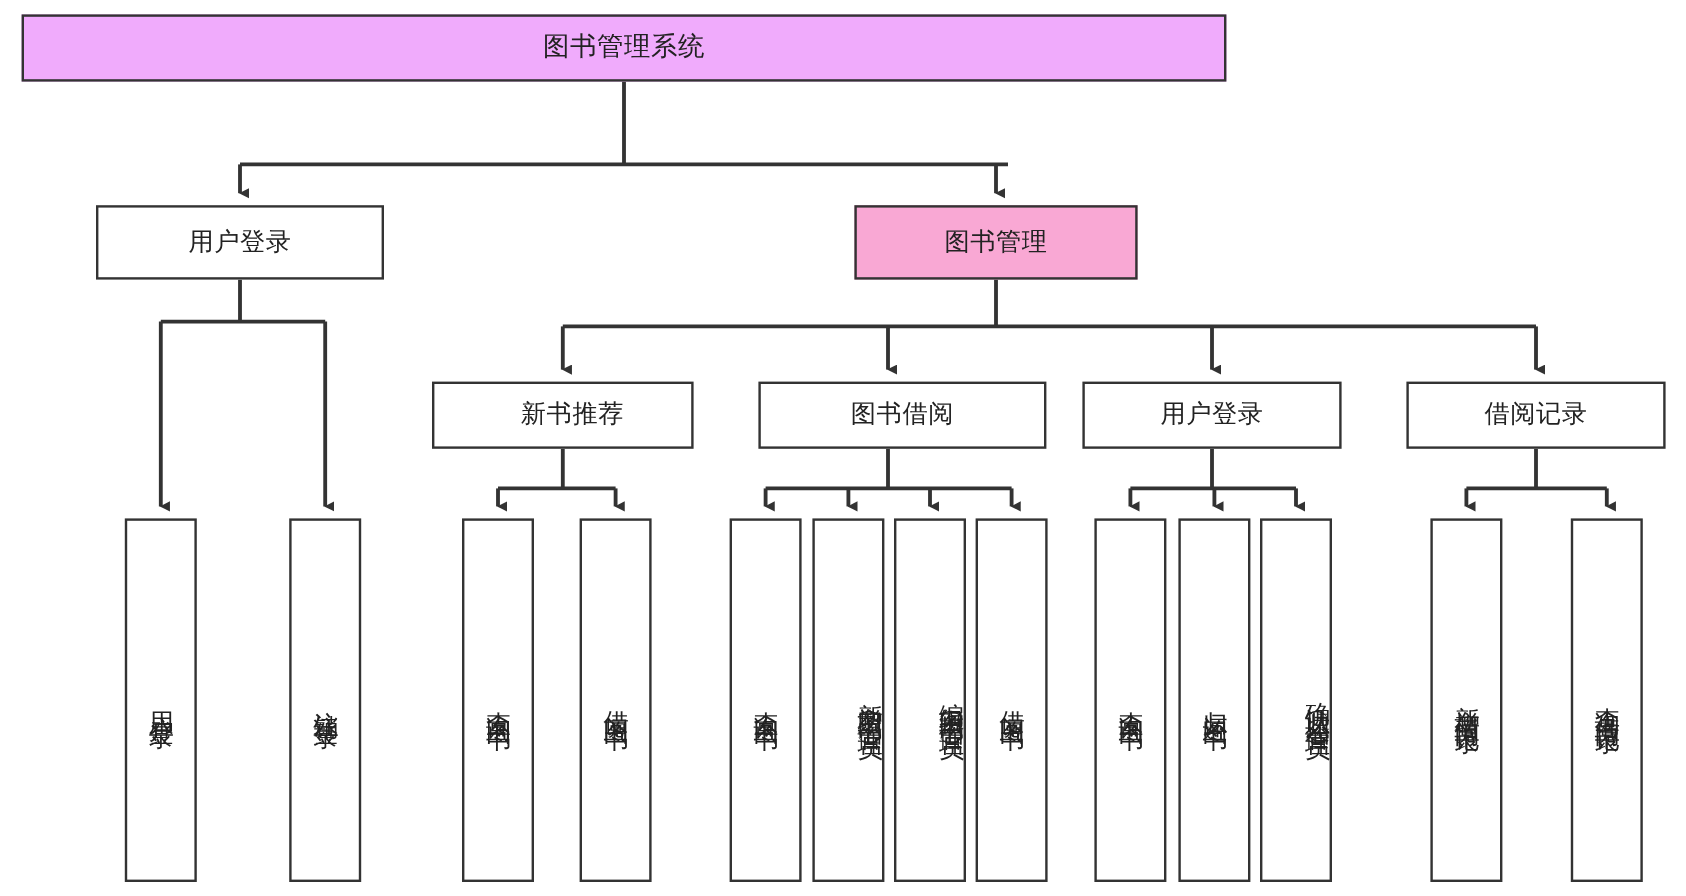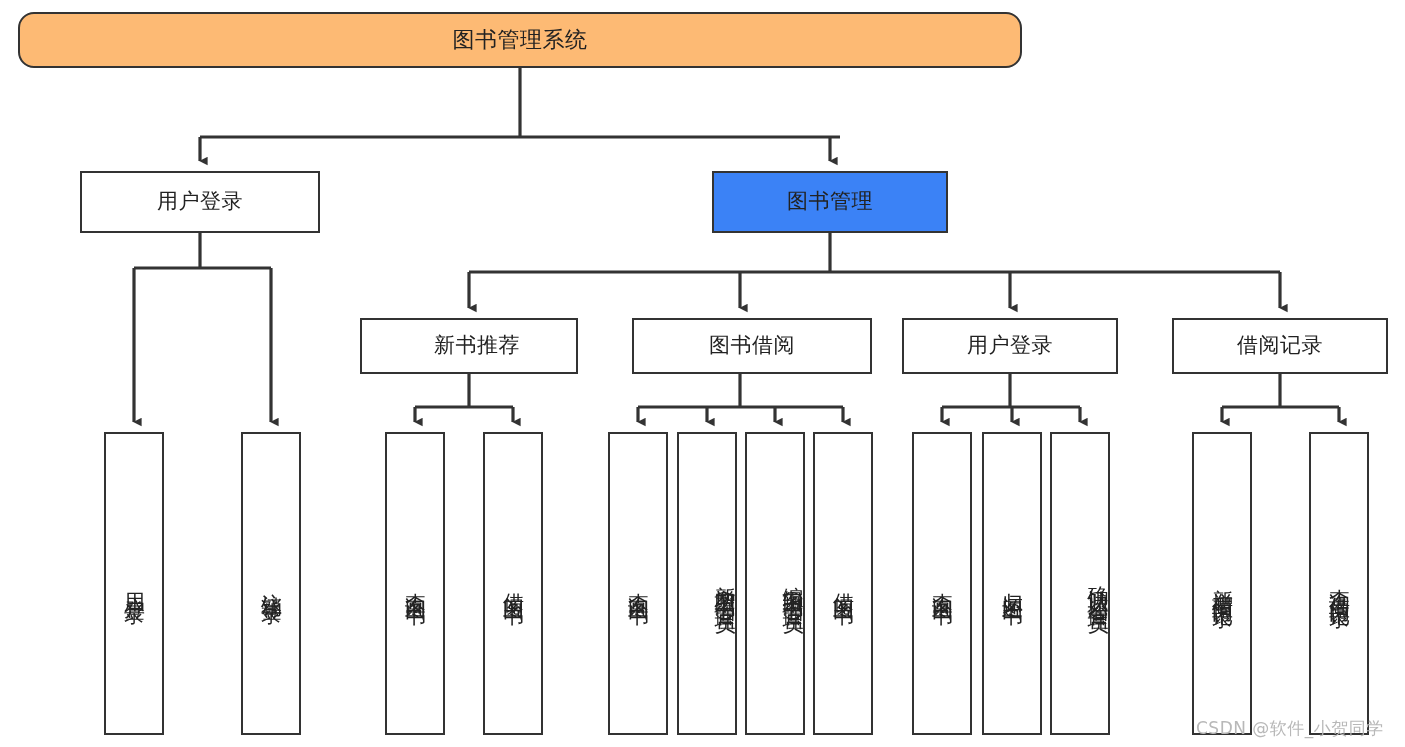--- a/index.html
+++ b/index.html
@@ -118,28 +118,28 @@
       <path d="M 1012,407 L 1012,422" marker-end="url(#arrowhead)"></path>
       <path d="M 1080,407 L 1080,422" marker-end="url(#arrowhead)"></path>
 
       <path d="M 1280,374 L 1280,407"></path>
       <path d="M 1222,407 L 1339,407"></path>
       <path d="M 1222,407 L 1222,422" marker-end="url(#arrowhead)"></path>
       <path d="M 1339,407 L 1339,422" marker-end="url(#arrowhead)"></path>
     </g>
   </svg>
 
-  <div class="node node-h node-root" style="left: 18px; top: 12px; width: 1004px; height: 56px; border-color: rgb(51, 51, 51); background: #fdba74; color: rgb(34, 34, 34); border-radius: 16px;">
+  <div class="node node-h node-root" style="left: 18px; top: 12px; width: 1004px; height: 56px; border-color: rgb(51, 51, 51); background: #f0abfc; color: rgb(34, 34, 34);">
     <span>图书管理系统</span>
   </div>
 
   <div class="node node-h" style="left: 80px; top: 171px; width: 240px; height: 62px; border-color: rgb(51, 51, 51); background: rgb(255, 255, 255); color: rgb(34, 34, 34);">
     <span>用户登录</span>
   </div>
-  <div class="node node-h" style="left: 712px; top: 171px; width: 236px; height: 62px; border-color: rgb(51, 51, 51); background: #3b82f6; color: rgb(34, 34, 34);">
+  <div class="node node-h" style="left: 712px; top: 171px; width: 236px; height: 62px; border-color: rgb(51, 51, 51); background: #f9a8d4; color: rgb(34, 34, 34);">
     <span>图书管理</span>
   </div>
 
   <div class="node node-h" style="left: 360px; top: 318px; width: 218px; height: 56px; border-color: rgb(51, 51, 51); background: rgb(255, 255, 255); color: rgb(34, 34, 34); padding-left: 16px;">
     <span>新书推荐</span>
   </div>
   <div class="node node-h" style="left: 632px; top: 318px; width: 240px; height: 56px; border-color: rgb(51, 51, 51); background: rgb(255, 255, 255); color: rgb(34, 34, 34);">
     <span>图书借阅</span>
   </div>
   <div class="node node-h" style="left: 902px; top: 318px; width: 216px; height: 56px; border-color: rgb(51, 51, 51); background: rgb(255, 255, 255); color: rgb(34, 34, 34);">
@@ -186,15 +186,14 @@
     <span>确认归还（管理员）</span>
   </div>
 
   <div class="node node-v center-v" style="left: 1192px; top: 432px; width: 60px; height: 303px; border-color: rgb(51, 51, 51); background: rgb(255, 255, 255); color: rgb(34, 34, 34);">
     <span>新增借阅记录</span>
   </div>
   <div class="node node-v center-v" style="left: 1309px; top: 432px; width: 60px; height: 303px; border-color: rgb(51, 51, 51); background: rgb(255, 255, 255); color: rgb(34, 34, 34);">
     <span>查询借阅记录</span>
   </div>
 
-  <div class="watermark" style="left: 1196px; top: 717px;">CSDN @软件_小贺同学</div>
 
 </div>
 
 </body></html>

